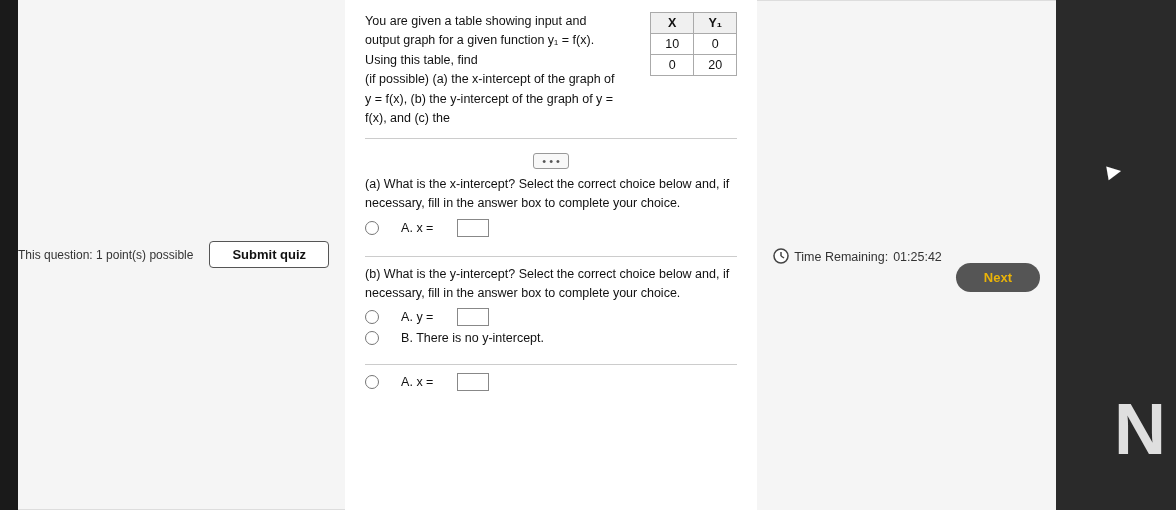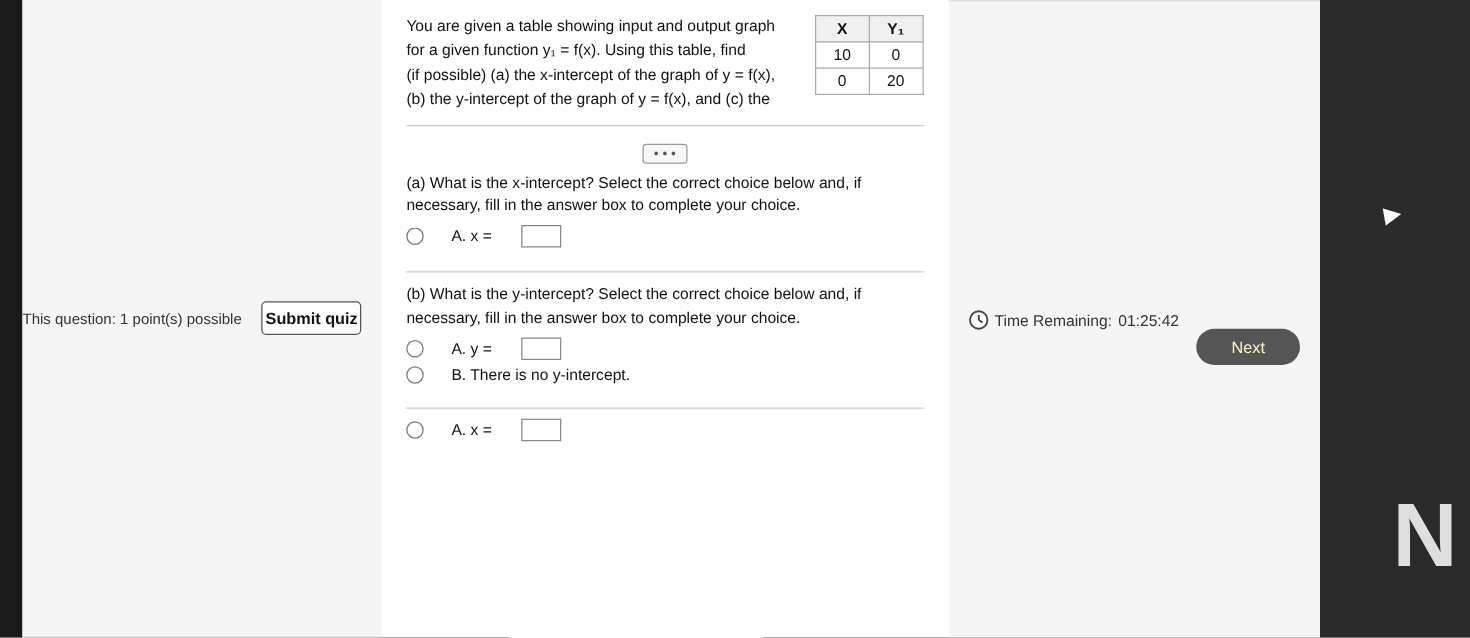--- a/index.html
+++ b/index.html
@@ -35,21 +35,21 @@
     }
     .question-points {
       font-size: 12px;
       color: #333;
       margin-right: 16px;
     }
     .submit-quiz-btn {
       background: #fff;
       border: 1.5px solid #555;
       border-radius: 4px;
-      padding: 5px 2px;
+      padding: 5px 22px;
       font-size: 13px;
       font-weight: bold;
       cursor: pointer;
       color: #111;
     }
     .content-area {
       flex: 1;
       padding: 12px 20px 8px 20px;
       overflow-y: auto;
       display: flex;
@@ -156,26 +156,26 @@
     }
     .clock-icon {
       width: 16px;
       height: 16px;
       display: inline-flex;
       align-items: center;
       justify-content: center;
     }
     .next-btn {
       background: #555;
-      color: #fef9c3;
+      color: #eab308;
       border: none;
       border-radius: 20px;
       padding: 7px 28px;
       font-size: 13px;
-      font-weight: normal;
+      font-weight: bold;
       cursor: pointer;
       margin-top: 44px;
     }
     .right-panel {
       width: 120px;
       background: #2a2a2a;
       flex-shrink: 0;
       position: relative;
     }
     .cursor-arrow {

